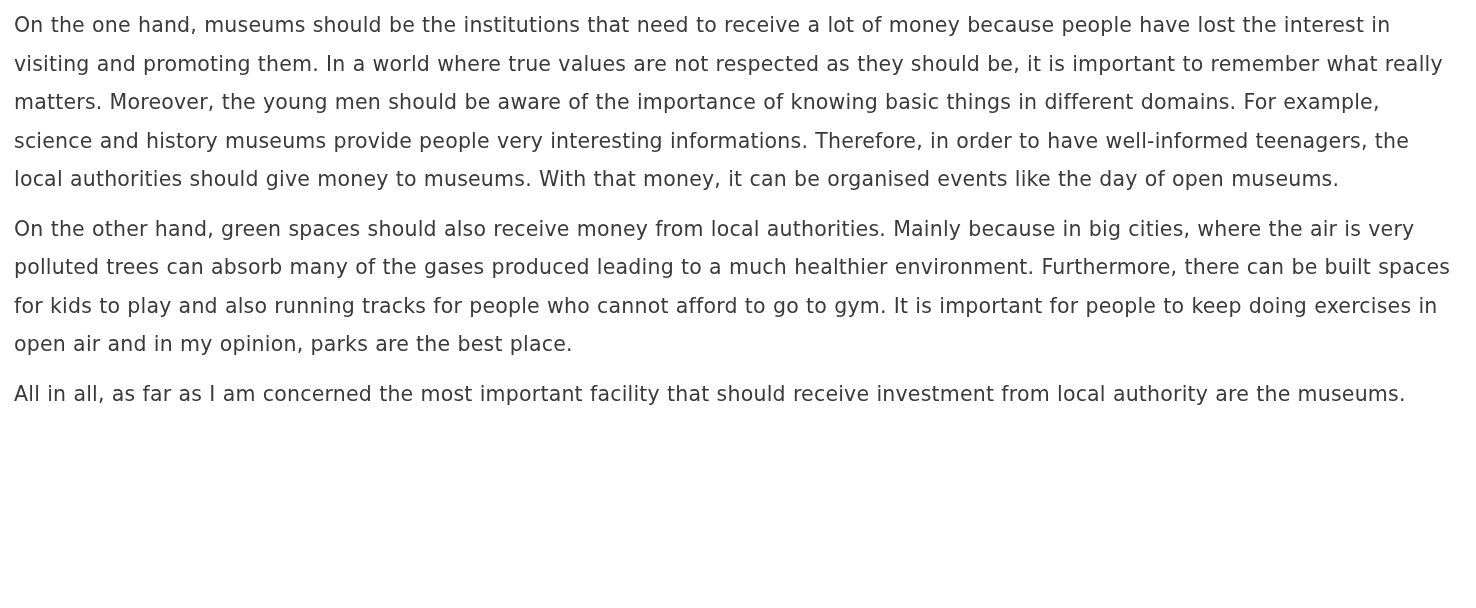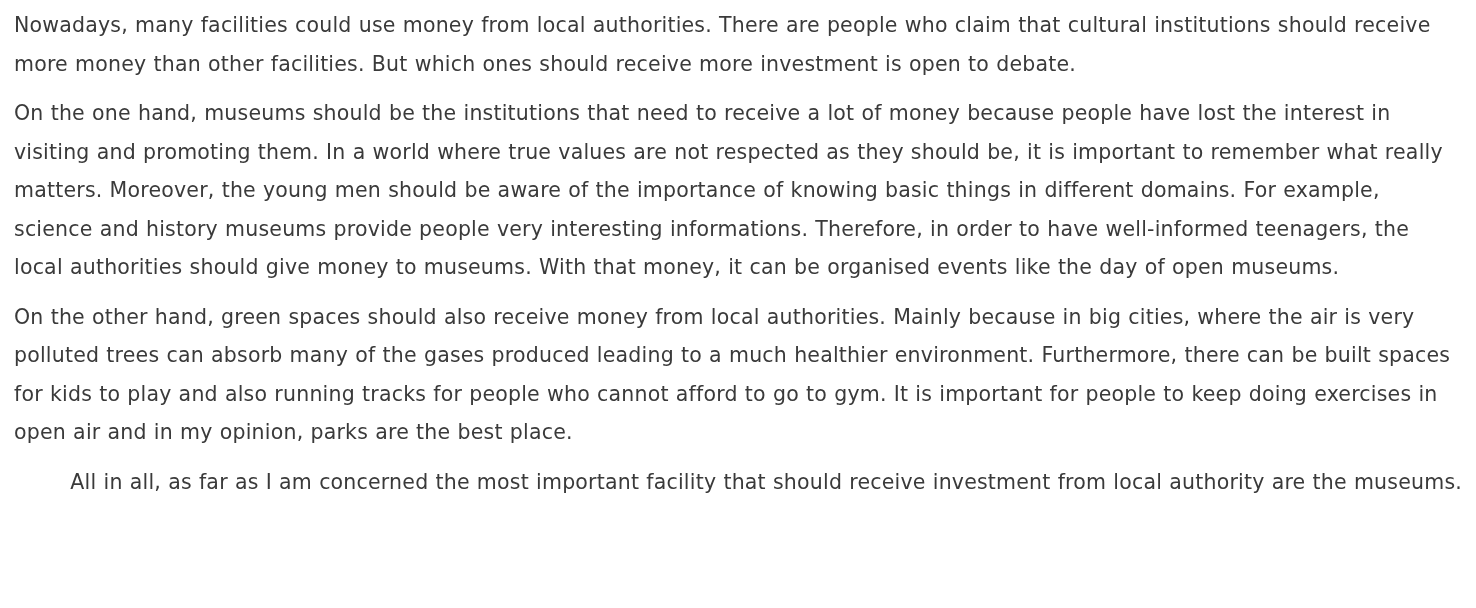--- a/index.html
+++ b/index.html
@@ -22,24 +22,22 @@
     font-size: 20.5px;
     line-height: 38.5px;
     margin: 0 0 11px 0;
     color: #3a3a3a;
     letter-spacing: 0.01em;
     text-align: left;
     word-spacing: 0.02em;
   }
   .para:last-child {
     margin-bottom: 0;
-    text-align: right;
   }
 </style>
 </head>
 <body>
 
 <div class="essay">
-  <p class="para">Nowadays, many facilities could use money from local authorities. There are people who claim that cultural institutions should receive more money than other facilities. But which ones should receive more investment is open to debate.</p>
   <p class="para">On the one hand, museums should be the institutions that need to receive a lot of money because people have lost the interest in visiting and promoting them. In a world where true values are not respected as they should be, it is important to remember what really matters. Moreover, the young men should be aware of the importance of knowing basic things in different domains. For example, science and history museums provide people very interesting informations. Therefore, in order to have well-informed teenagers, the local authorities should give money to museums. With that money, it can be organised events like the day of open museums.</p>
   <p class="para">On the other hand, green spaces should also receive money from local authorities. Mainly because in big cities, where the air is very polluted trees can absorb many of the gases produced leading to a much healthier environment. Furthermore, there can be built spaces for kids to play and also running tracks for people who cannot afford to go to gym. It is important for people to keep doing exercises in open air and in my opinion, parks are the best place.</p>
   <p class="para">All in all, as far as I am concerned the most important facility that should receive investment from local authority are the museums.</p>
 </div>
 
 </body></html>

